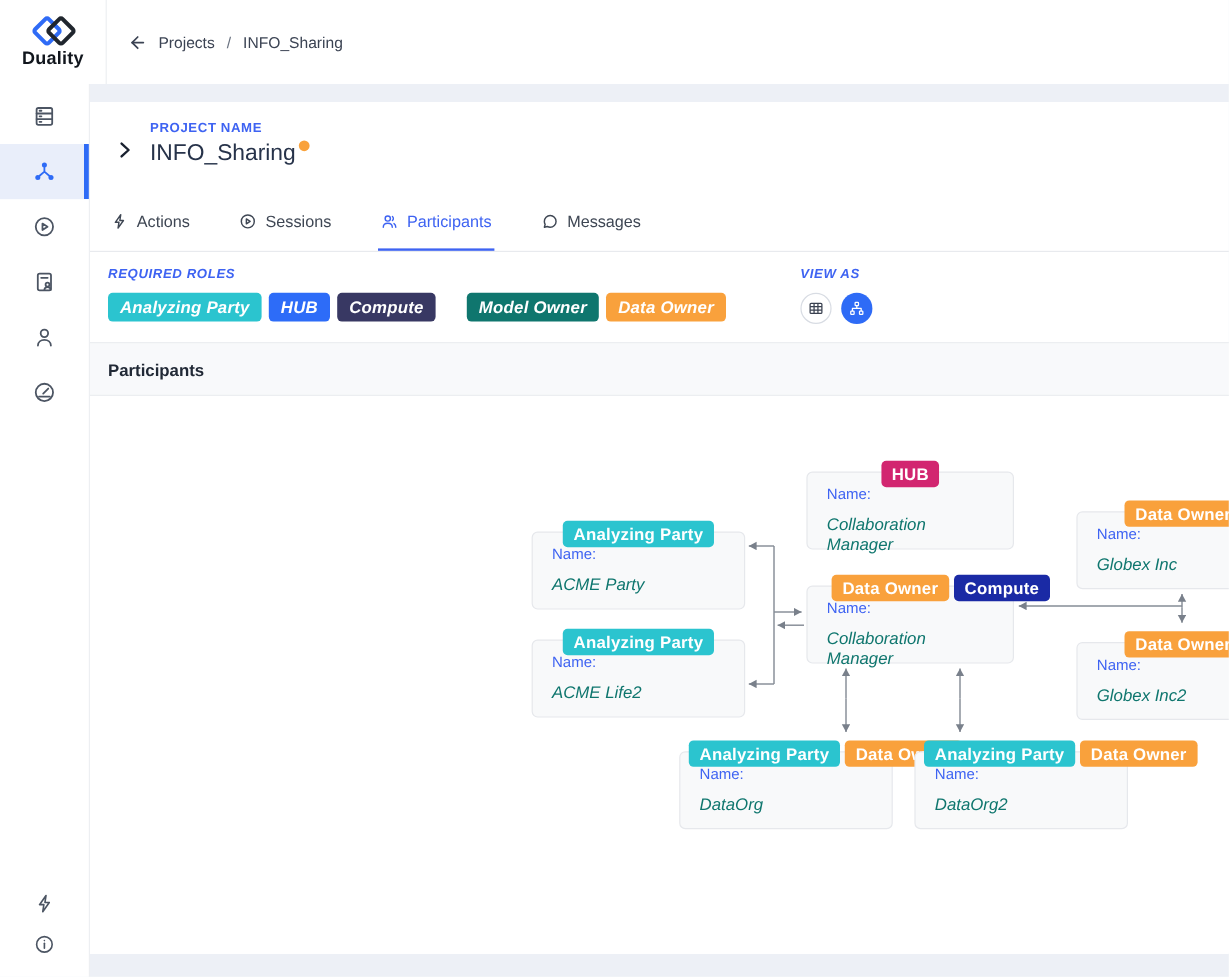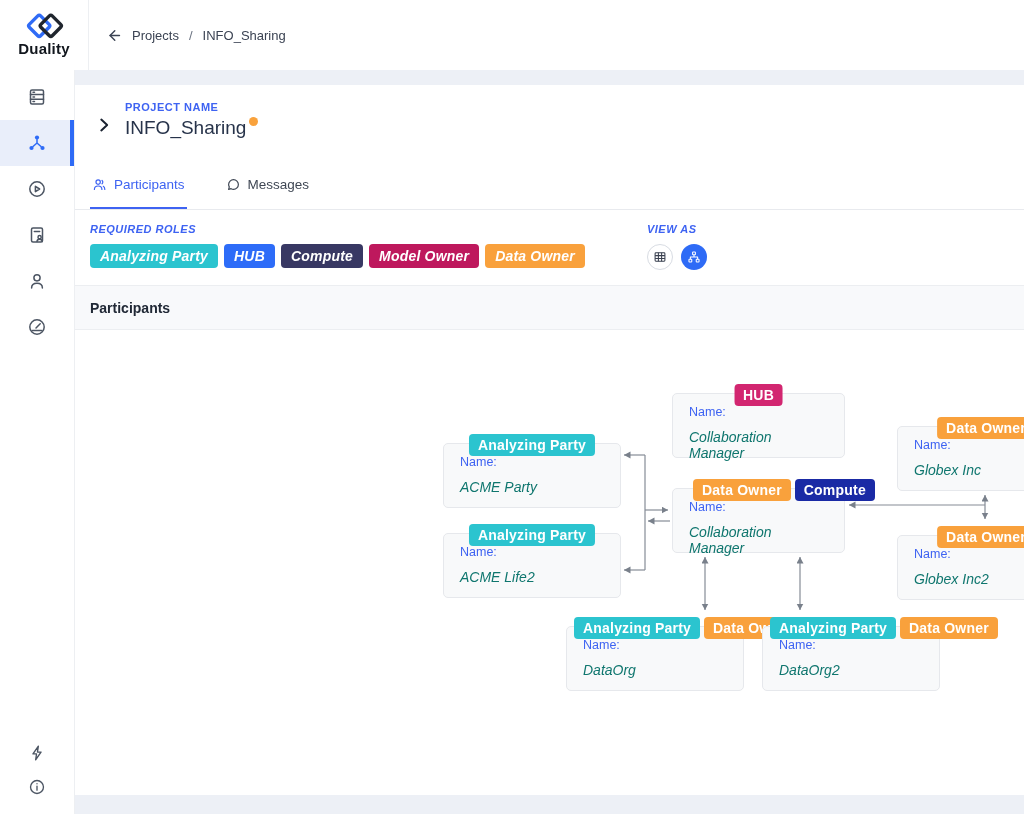--- a/index.html
+++ b/index.html
@@ -154,20 +154,33 @@
       <svg class="icon expand-btn" viewBox="0 0 20 20" fill="none" stroke="currentColor" stroke-width="2.2" stroke-linecap="round" stroke-linejoin="round">
         <path d="M7 4 L13.5 10 L7 16"></path>
       </svg>
       <div class="ph-text">
         <div class="ph-label">PROJECT NAME</div>
         <div class="ph-name"><span>INFO_Sharing</span><span class="status-dot" style="background: rgb(249, 162, 60);"></span></div>
       </div>
     </div>
 
     <div class="tabs">
+      <div class="tab">
+        <svg class="icon" width="15" height="15" viewBox="0 0 20 20" fill="none" stroke="currentColor" stroke-width="1.6" stroke-linejoin="round">
+            <path d="M11.5 2.5 L5.5 11 H9.5 L8.5 17.5 L14.5 9 H10.5 Z"></path>
+          </svg>
+        <span>Actions</span>
+      </div>
+      <div class="tab">
+        <svg class="icon" width="15" height="15" viewBox="0 0 20 20" fill="none" stroke="currentColor" stroke-width="1.6" stroke-linejoin="round">
+            <circle cx="10" cy="10" r="7.2"></circle>
+            <path d="M8.4 7.3 L12.6 10 L8.4 12.7 Z"></path>
+          </svg>
+        <span>Sessions</span>
+      </div>
       <div class="tab active">
         <svg class="icon" width="15" height="15" viewBox="0 0 20 20" fill="none" stroke="currentColor" stroke-width="1.6" stroke-linecap="round">
             <circle cx="8.2" cy="6.8" r="2.9"></circle>
             <path d="M3.2 16.5 c0-2.9 2.2-4.5 5-4.5 s5 1.6 5 4.5"></path>
             <path d="M13.4 4.6 a2.9 2.9 0 0 1 0 4.4"></path>
             <path d="M15.1 12.4 c1.3 .8 2 2.1 2 4.1"></path>
           </svg>
         <span>Participants</span>
       </div>
       <div class="tab">
@@ -178,21 +191,21 @@
       </div>
     </div>
 
     <div class="controls-row">
       <div>
         <div class="ctl-label">REQUIRED ROLES</div>
         <div class="badges-row">
           <span class="badge" style="background: rgb(43, 196, 207);">Analyzing Party</span>
           <span class="badge" style="background: rgb(45, 108, 248);">HUB</span>
           <span class="badge" style="background: rgb(56, 56, 99);">Compute</span>
-          <span class="badge" style="background: #be185d;">Model Owner</span>
+          <span class="badge" style="background: #0f766e; margin-left: 20px;">Model Owner</span>
           <span class="badge" style="background: rgb(249, 161, 60);">Data Owner</span>
         </div>
       </div>
       <div class="view-as">
         <div class="ctl-label">VIEW AS</div>
         <div class="view-btns">
           <div class="vbtn ghost">
             <svg class="icon" width="14" height="14" viewBox="0 0 20 20" fill="none" stroke="currentColor" stroke-width="1.5">
                 <rect x="3" y="4" width="14" height="12" rx="1.2"></rect>
                 <path d="M7.7 4 V16 M12.3 4 V16 M3 8 H17 M3 12 H17"></path>

